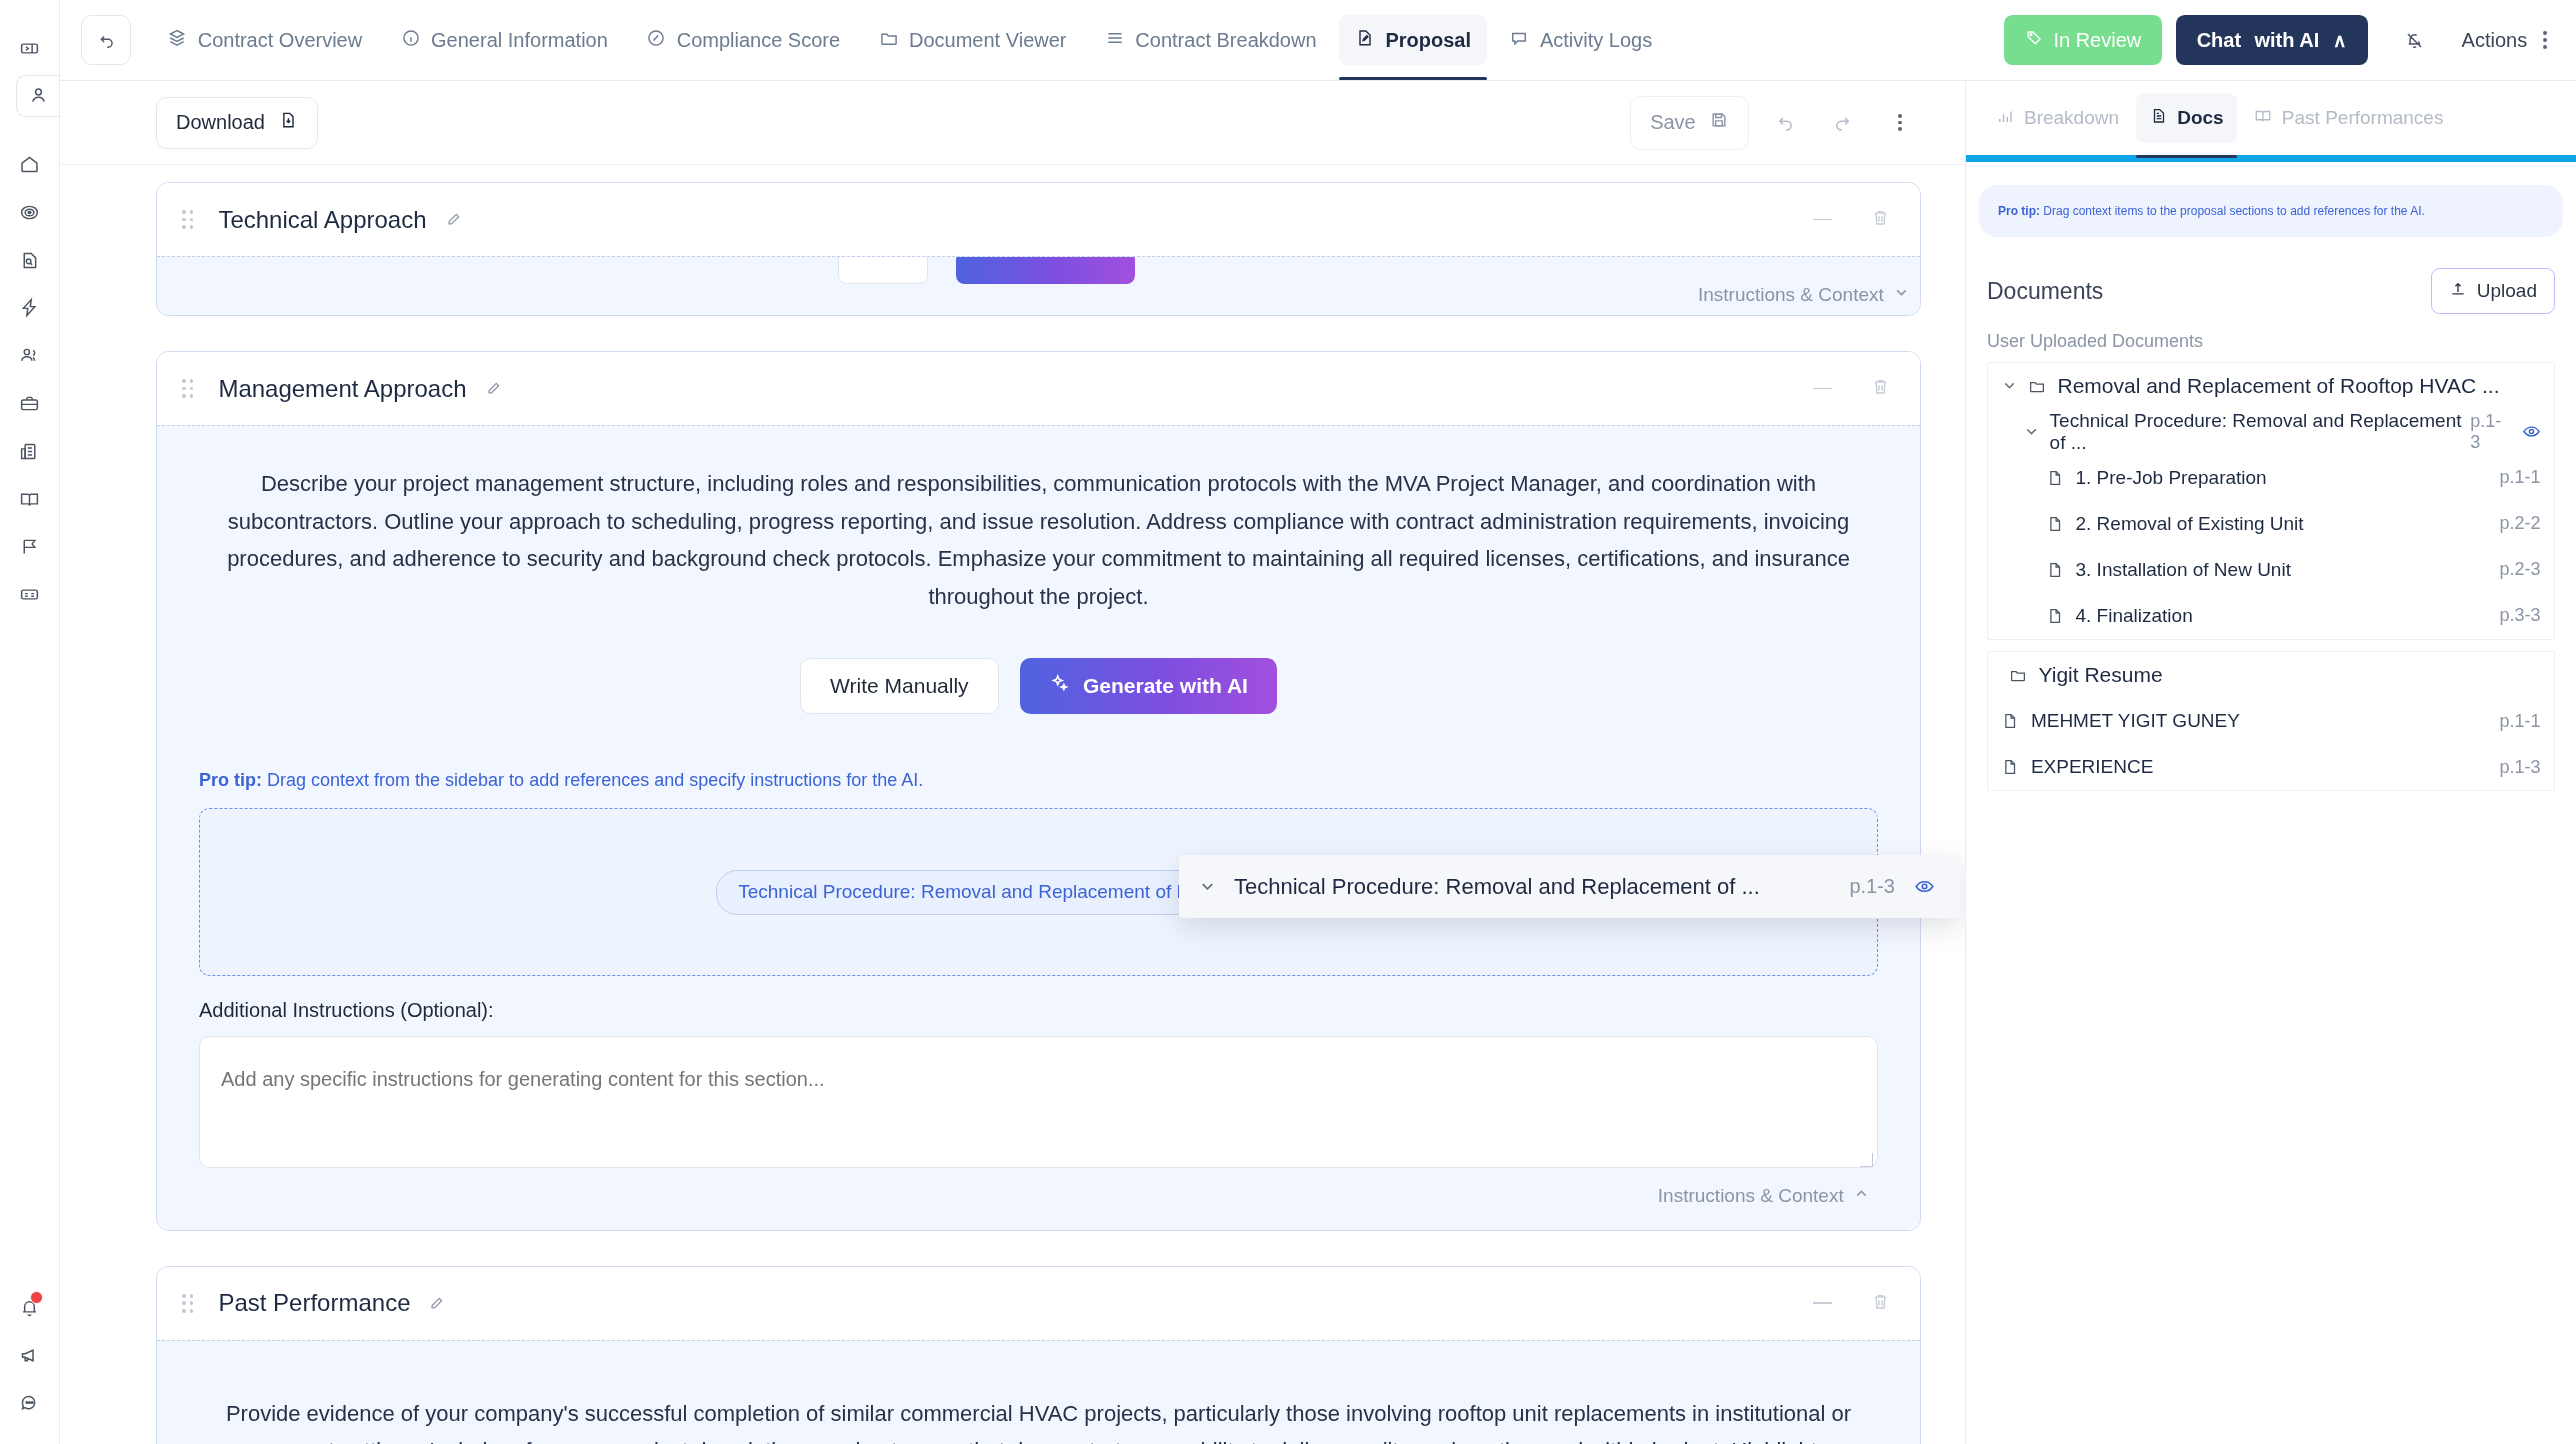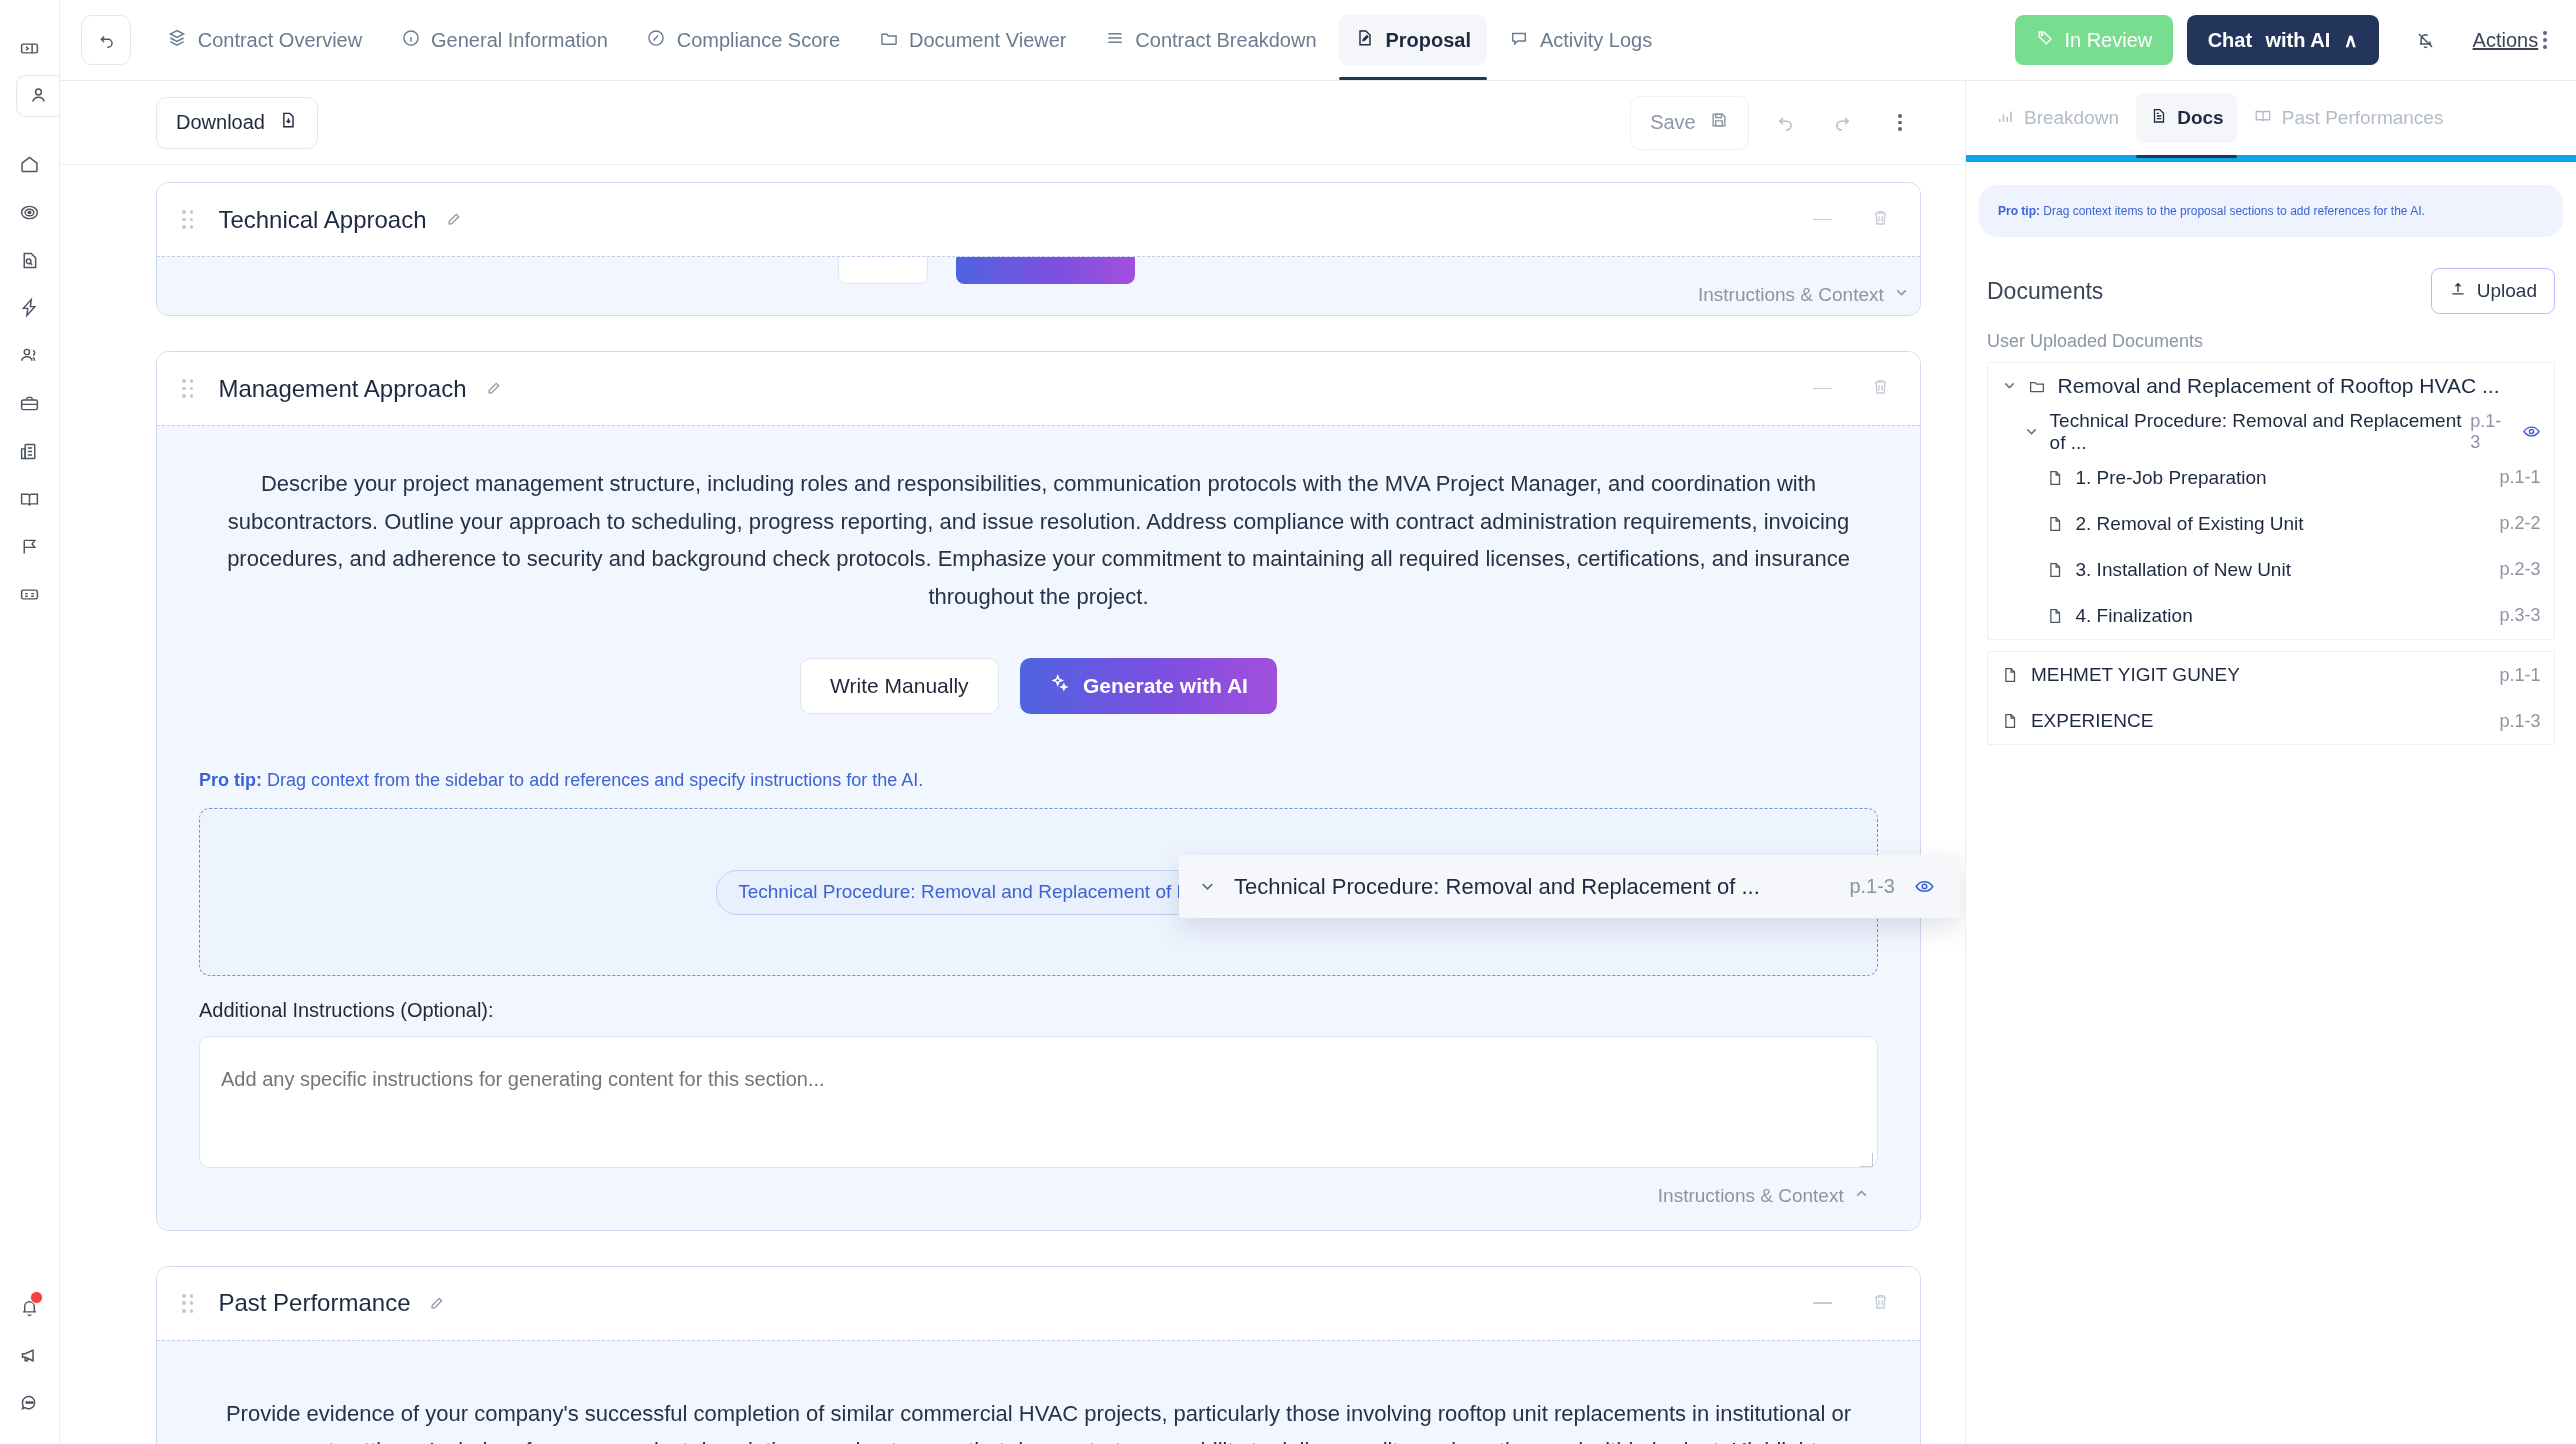--- a/index.html
+++ b/index.html
@@ -79,22 +79,22 @@
   .pill-review { background: #77dd8f; color: #fff; margin-right: 13.4px; }
   .pill-review svg { width: 19px; height: 19px; }
   .pill-chat { background: #24355c; color: #fff; font-weight: 700; gap: 13.4px; }
   .pill-chat .caret { font-size: 19px; font-weight: 700; }
   .hdr-icon {
     width: 44px; height: 44px; display: flex; align-items: center;
     justify-content: center; color: #4b5563; margin-left: 25px;
   }
   .hdr-icon svg { width: 21px; height: 21px; }
   .actions-btn {
-    display: flex; align-items: center; gap: 5px; margin-left: 25px;
-    font-size: 20px; color: #3b4557; text-decoration: underline;
+    display: flex; align-items: center; gap: 16px; margin-left: 25px;
+    font-size: 20px; color: #3b4557;
   }
   .kebab { display: flex; flex-direction: column; gap: 2.9px; align-items: center; }
   .kebab i { width: 3.8px; height: 3.8px; background: #5b6779; border-radius: 50%; display:block; }
 
   
   .body { flex: 1; display: flex; min-height: 0; background: #fff; }
   .editor { flex: 1; display: flex; flex-direction: column; min-width: 0; }
   .editor-toolbar {
     height: 84px; display: flex; align-items: center;
     padding: 0 44px 0 96px; border-bottom: 1px solid #eef1f5; background: #fff;
@@ -737,20 +737,28 @@
                     <path d="M6.5 3.5h7l4.5 4.5V20.5h-11.5z"></path>
                     <path d="M13.5 3.5V8H18"></path>
                   </svg>
                 </span>
               <span>4. Finalization</span>
               <span class="pg">p.3-3</span>
             </div>
           </div>
 
           <div class="tree-group">
+            <div class="tree-row folder" style="padding-left:21px;">
+              <span class="ico">
+                  <svg viewBox="0 0 24 24" fill="none" stroke="currentColor" stroke-width="1.7">
+                    <path d="M3.5 7.5h6l1.6 2h9.4v9a1 1 0 0 1-1 1h-15a1 1 0 0 1-1-1z"></path>
+                  </svg>
+                </span>
+              <span>Yigit Resume</span>
+            </div>
             <div class="tree-row" style="padding-left:13.4px;">
               <span class="ico">
                   <svg viewBox="0 0 24 24" fill="none" stroke="currentColor" stroke-width="1.7">
                     <path d="M6.5 3.5h7l4.5 4.5V20.5h-11.5z"></path>
                     <path d="M13.5 3.5V8H18"></path>
                   </svg>
                 </span>
               <span>MEHMET YIGIT GUNEY</span>
               <span class="pg">p.1-1</span>
             </div>

